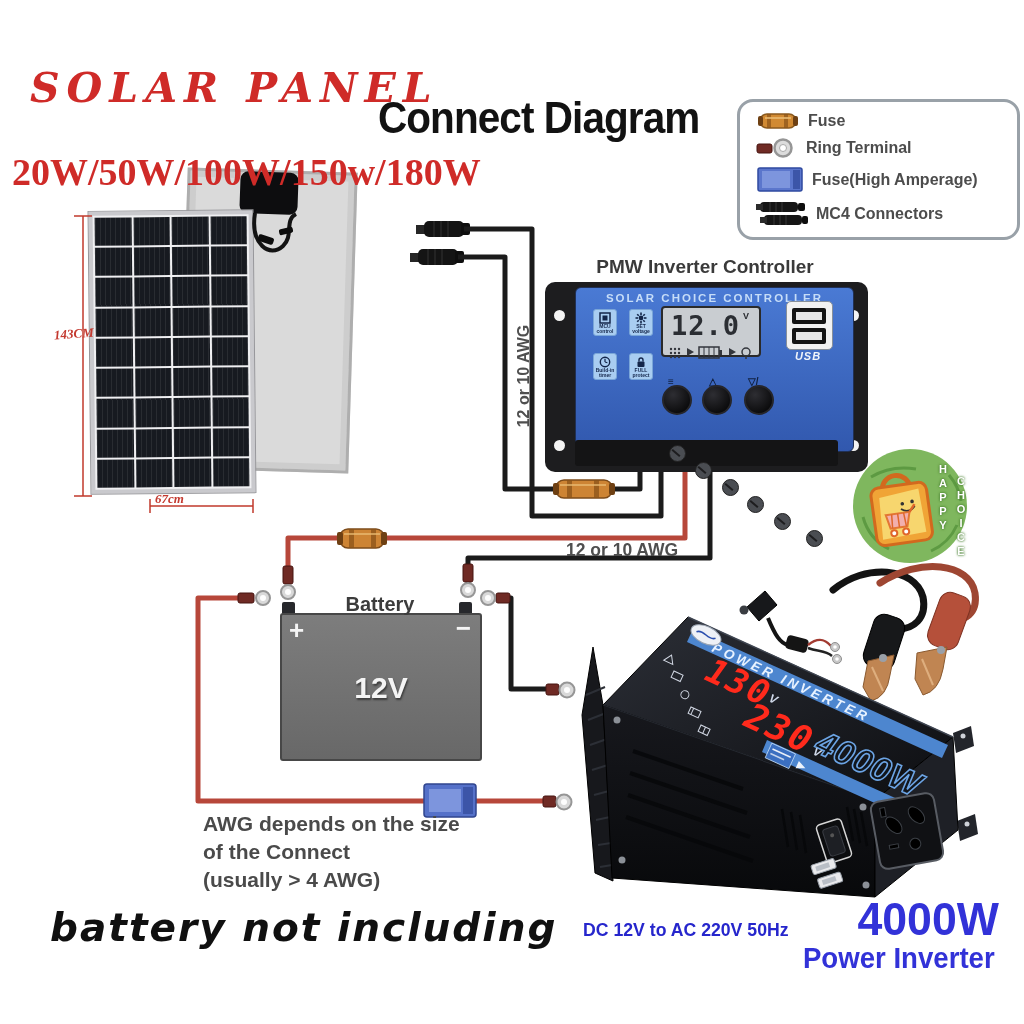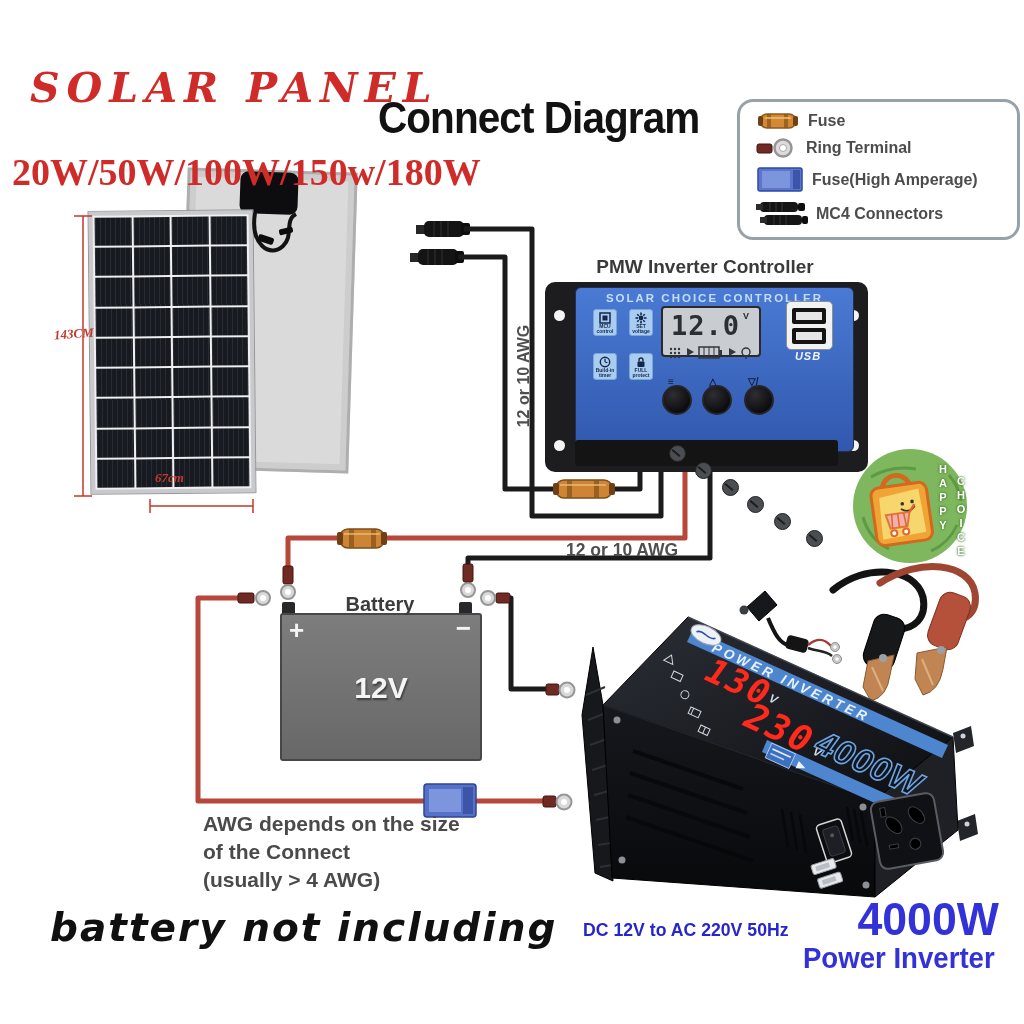--- a/index.html
+++ b/index.html
@@ -172,21 +172,21 @@
         <div></div>
         <div></div>
         <div></div>
         <div></div>
         <div></div>
         <div></div>
         <div></div>
     </div>
   </div>
   <div class="abs dim-label z6" style="left:54px;top:326px;transform:rotate(-4deg);">143CM</div>
-  <div class="abs dim-label z6" style="left:155px;top:470px;">67cm</div>
+  <div class="abs dim-label z6" style="left:155px;top:491px;">67cm</div>
 
   <svg class="abs z3" width="1024" height="1024" style="left:0;top:0;pointer-events:none;">
 
     <g stroke="#c0392b" stroke-width="1.5" fill="none">
       <line x1="83" y1="216" x2="83" y2="496"></line>
         <line x1="74" y1="216" x2="92" y2="216"></line>
         <line x1="74" y1="496" x2="92" y2="496"></line>
       <line x1="150" y1="506" x2="253" y2="506"></line>
         <line x1="150" y1="499" x2="150" y2="513"></line>
         <line x1="253" y1="499" x2="253" y2="513"></line>

